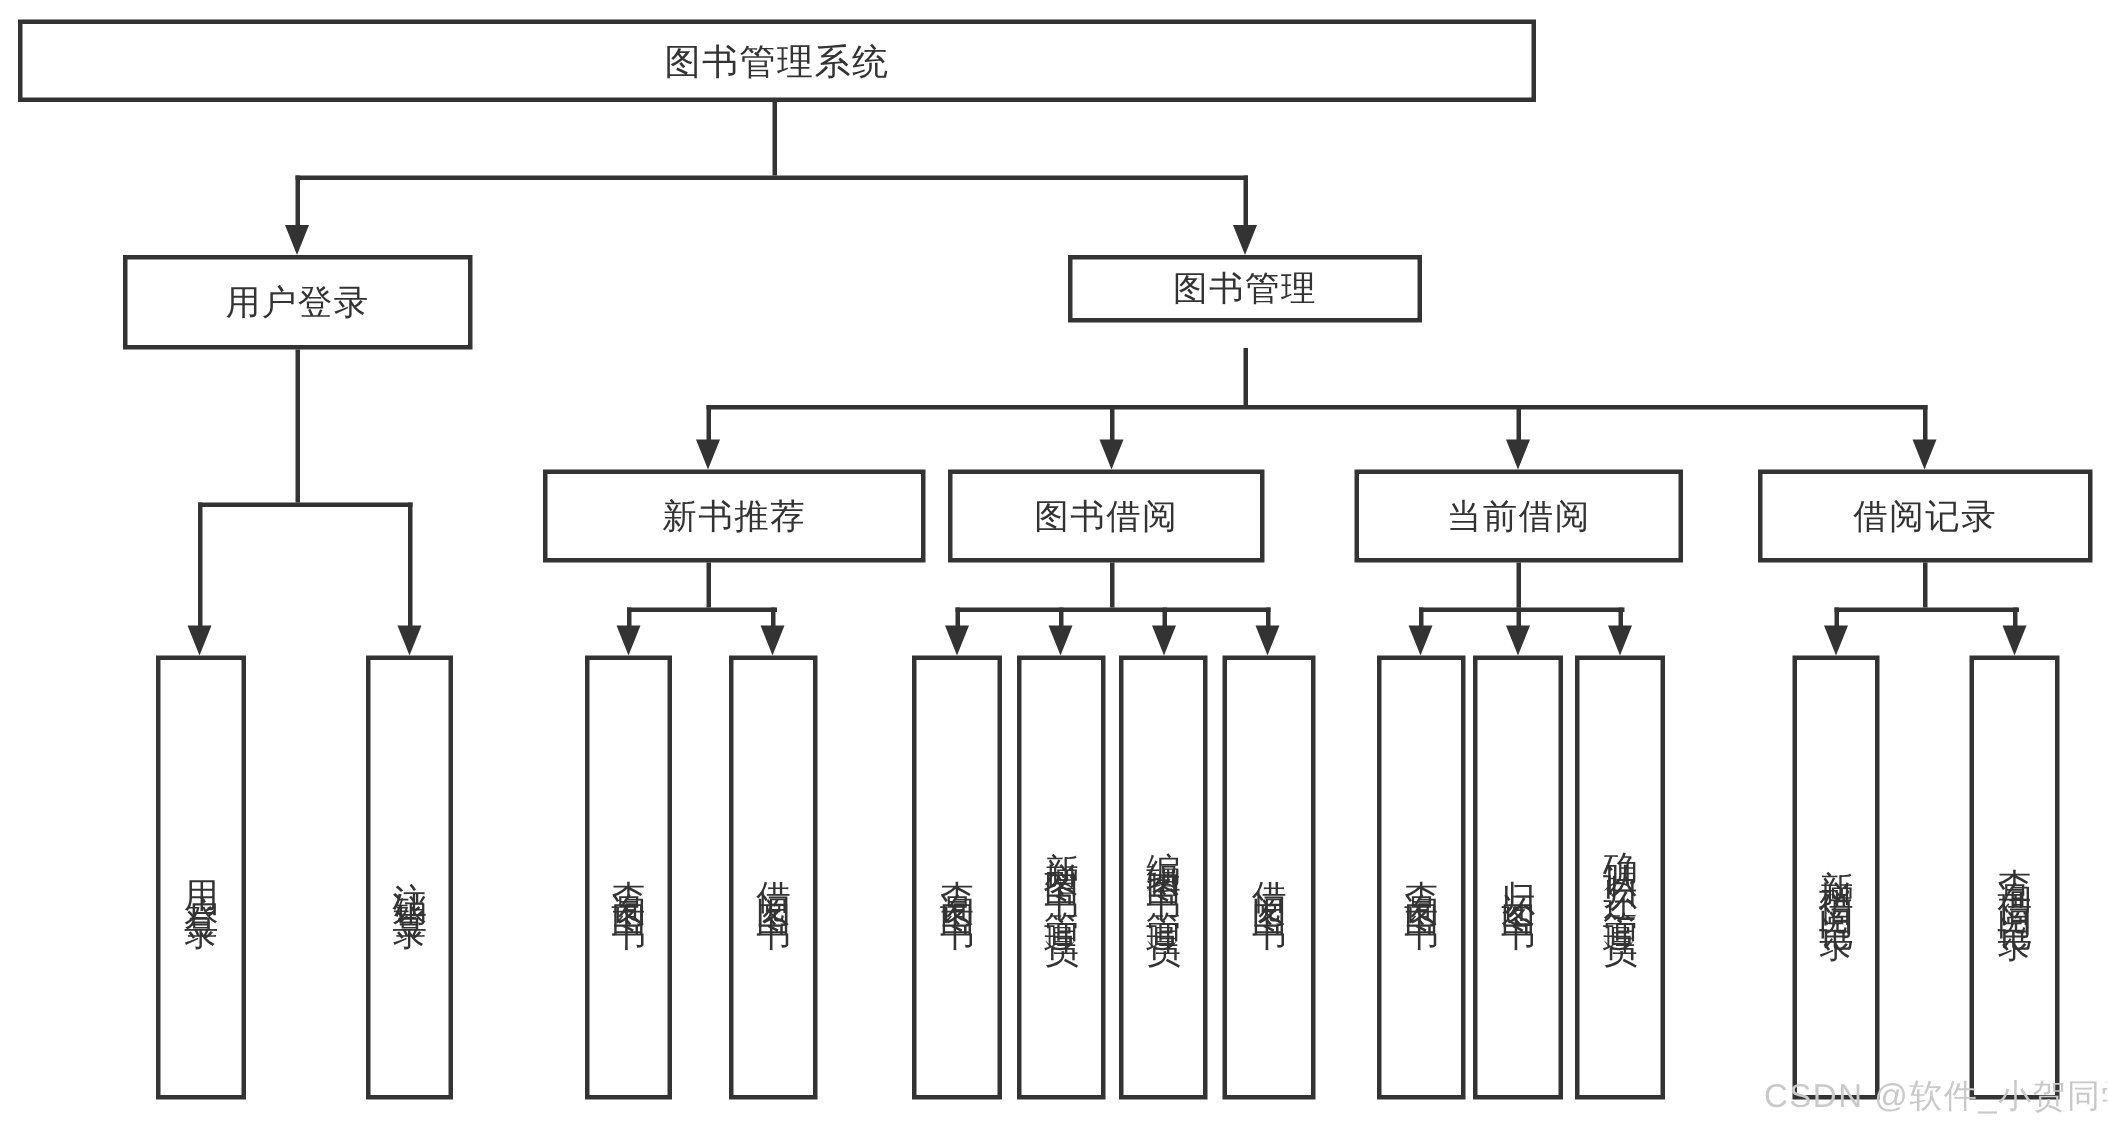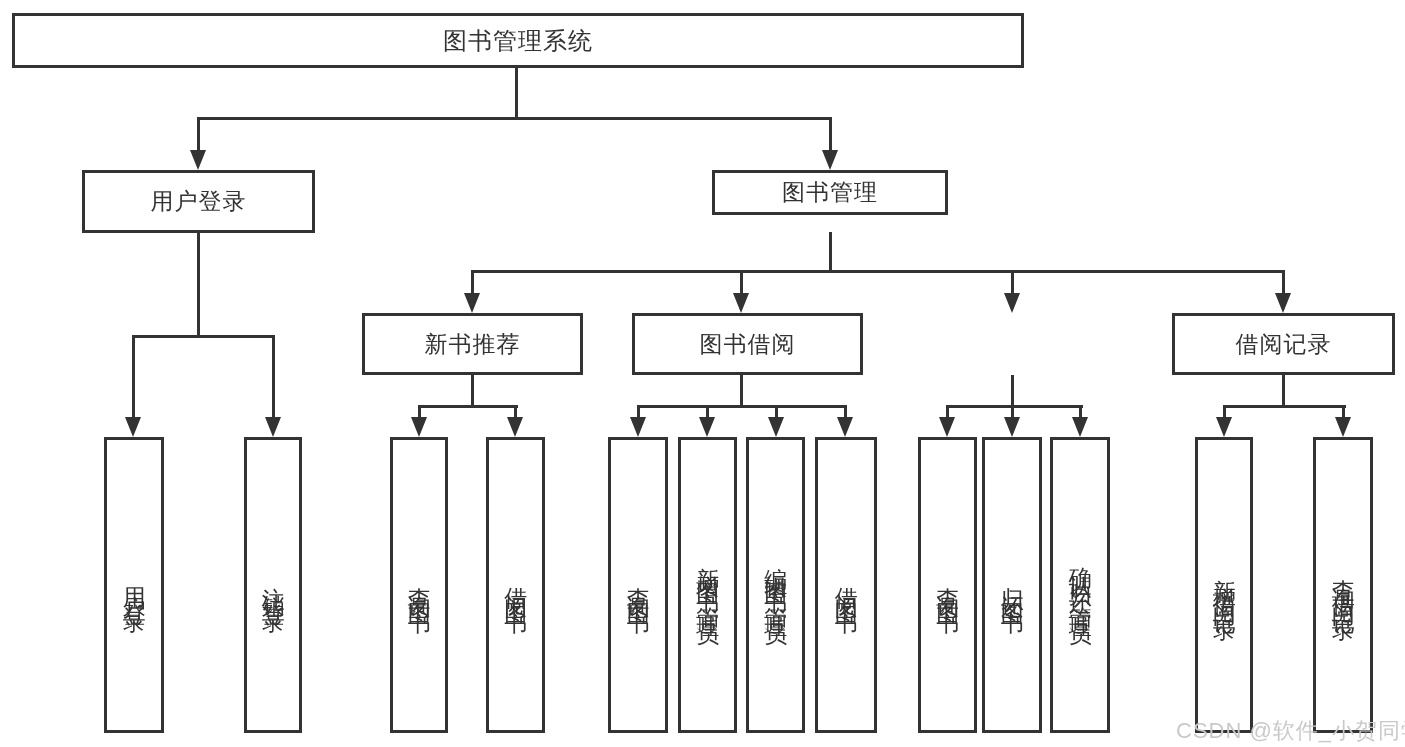--- a/index.html
+++ b/index.html
@@ -42,25 +42,28 @@
     <span>图书管理系统</span>
   </div>
 
   <div class="box hbox" style="left:82px;top:170px;width:233px;height:63px">
     <span>用户登录</span>
   </div>
   <div class="box hbox" style="left:712px;top:170px;width:236px;height:45px">
     <span>图书管理</span>
   </div>
 
-  <div class="box hbox" style="left:362px;top:313px;width:221px;height:62px">
+  <div class="box hbox" style="left:362px;top:313px;width:255px;height:62px">
     <span>新书推荐</span>
   </div>
-  <div class="box hbox" style="left:632px;top:313px;width:231px;height:62px">
+  <div class="box hbox" style="left:632px;top:313px;width:211px;height:62px">
     <span>图书借阅</span>
+  </div>
+  <div class="box hbox" style="left:903px;top:313px;width:219px;height:62px">
+    <span>当前借阅</span>
   </div>
   <div class="box hbox" style="left:1172px;top:313px;width:223px;height:62px">
     <span>借阅记录</span>
   </div>
 
   <div class="box" style="left:104px;top:437px;width:60px;height:296px">
     <span class="vtext">用户登录</span>
   </div>
   <div class="box" style="left:244px;top:437px;width:58px;height:296px">
     <span class="vtext">注销登录</span>

